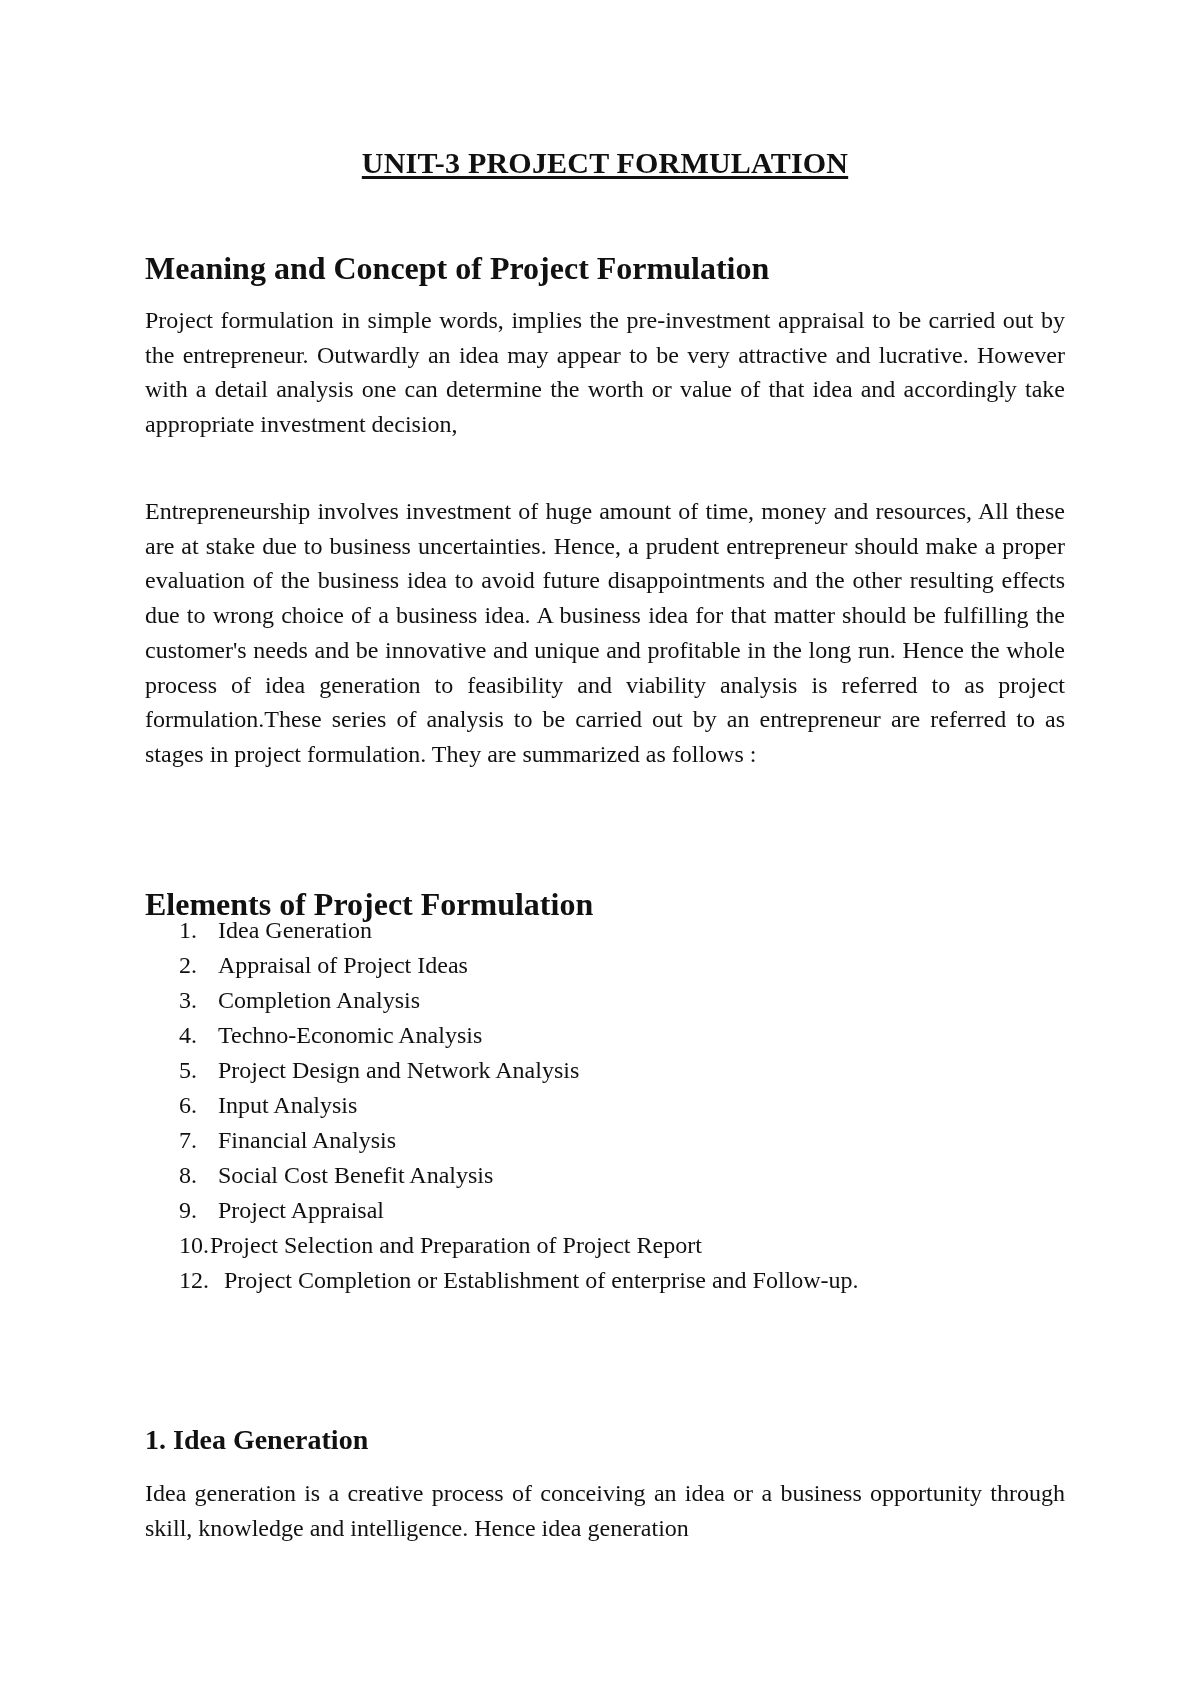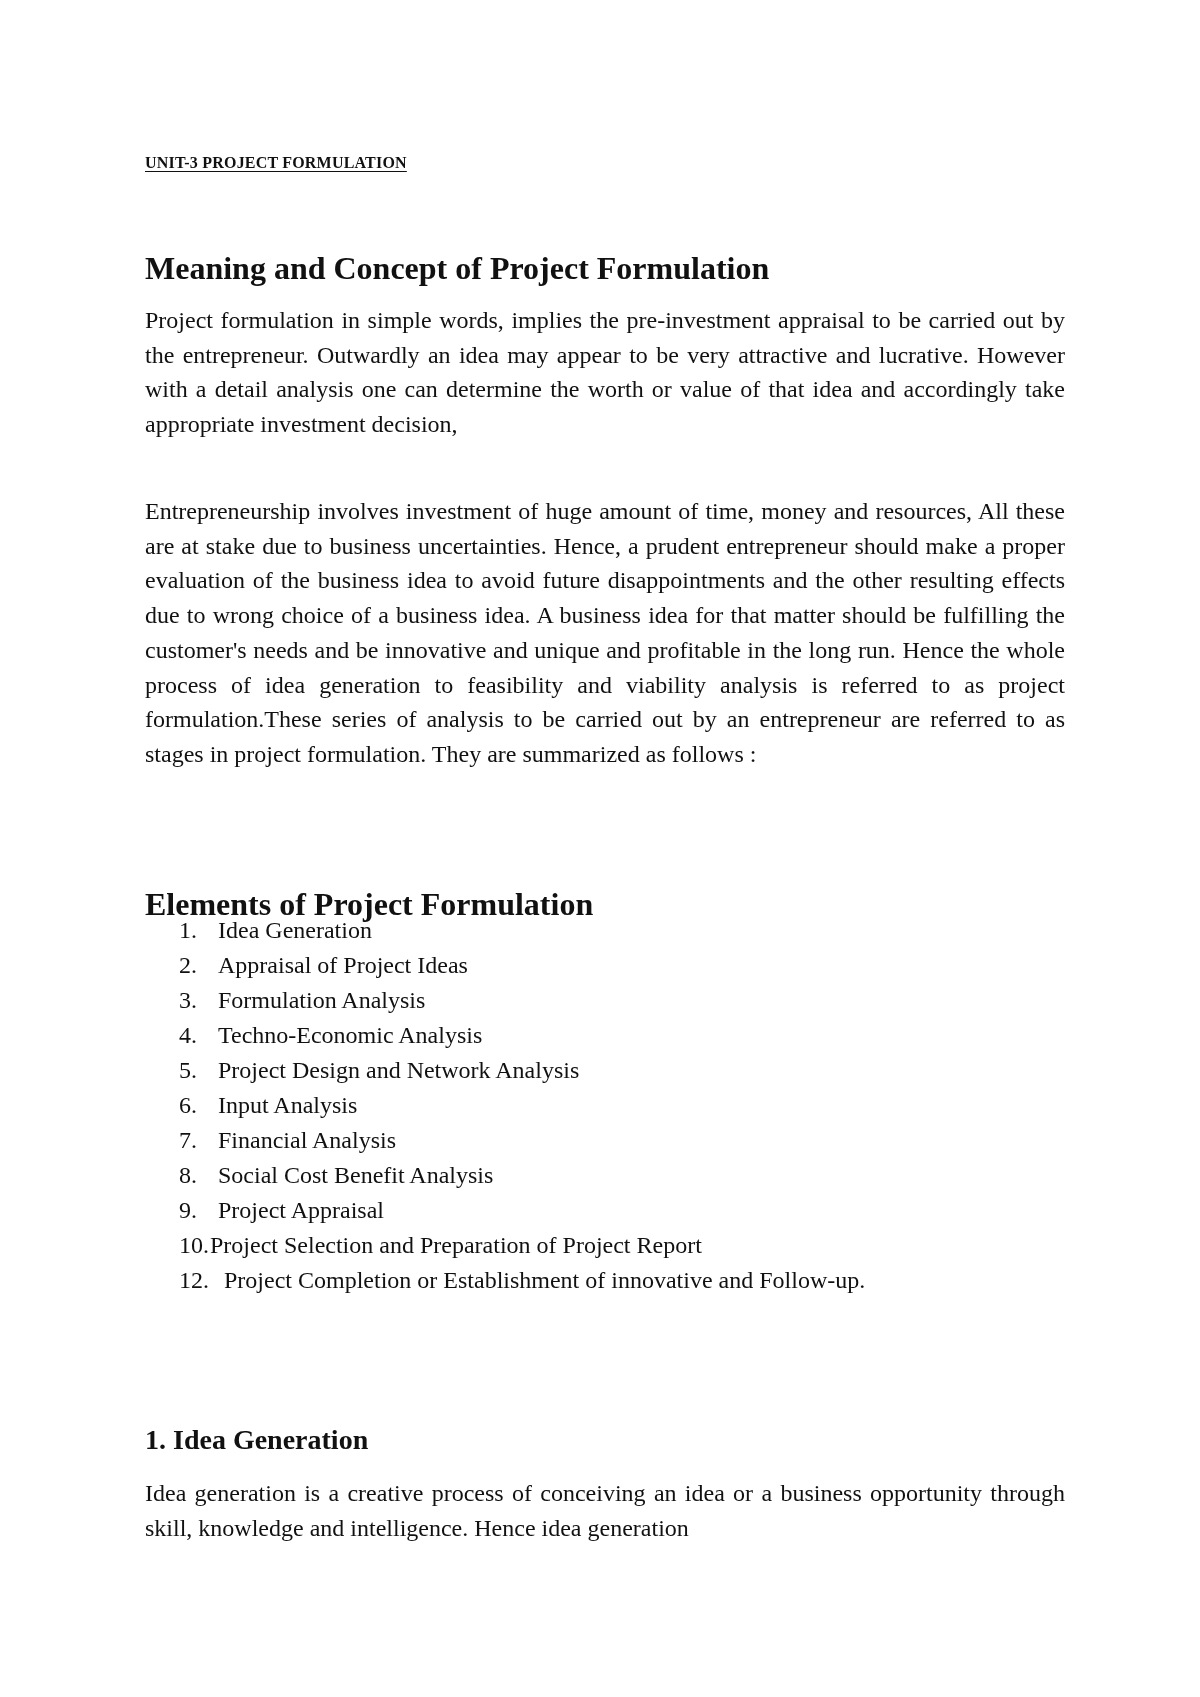--- a/index.html
+++ b/index.html
@@ -16,26 +16,26 @@
       color: #111111;
     }
     .page {
       position: absolute;
       left: 145px;
       top: 0;
       width: 920px;
     }
     .title {
       position: absolute;
-      top: 154px;
+      top: 146px;
       left: 0;
       width: 920px;
-      text-align: left;
+      text-align: center;
       font-weight: bold;
-      font-size: 16px;
+      font-size: 30px;
       text-decoration: underline;
       text-underline-offset: 3px;
       letter-spacing: 0.2px;
       margin: 0;
     }
     .h-bold {
       position: absolute;
       left: 0;
       font-weight: bold;
       font-size: 32px;
@@ -108,21 +108,21 @@
     <li>
       <span class="num">1.</span>
       <span class="txt">Idea Generation</span>
     </li>
     <li>
       <span class="num">2.</span>
       <span class="txt">Appraisal of Project Ideas</span>
     </li>
     <li>
       <span class="num">3.</span>
-      <span class="txt">Formulation Analysis</span>
+      <span class="txt">Completion Analysis</span>
     </li>
     <li>
       <span class="num">4.</span>
       <span class="txt">Techno-Economic Analysis</span>
     </li>
     <li>
       <span class="num">5.</span>
       <span class="txt">Project Design and Network Analysis</span>
     </li>
     <li>
@@ -140,21 +140,21 @@
     <li>
       <span class="num">9.</span>
       <span class="txt">Project Appraisal</span>
     </li>
     <li>
       <span class="num">10.</span>
       <span class="txt" style="margin-left:-8px;">Project Selection and Preparation of Project Report</span>
     </li>
     <li>
       <span class="num">12.</span>
-      <span class="txt" style="text-indent:6px;">Project Completion or Establishment of innovative and Follow-up.</span>
+      <span class="txt" style="text-indent:6px;">Project Completion or Establishment of enterprise and Follow-up.</span>
     </li>
   </ol>
 
   <h3 class="sub-head">1. Idea Generation</h3>
 
   <p class="para" style="top:1476px;">Idea generation is a creative process of conceiving an idea or a business opportunity through skill, knowledge and intelligence. Hence idea generation</p>
 
 </div>
 
 </body></html>

